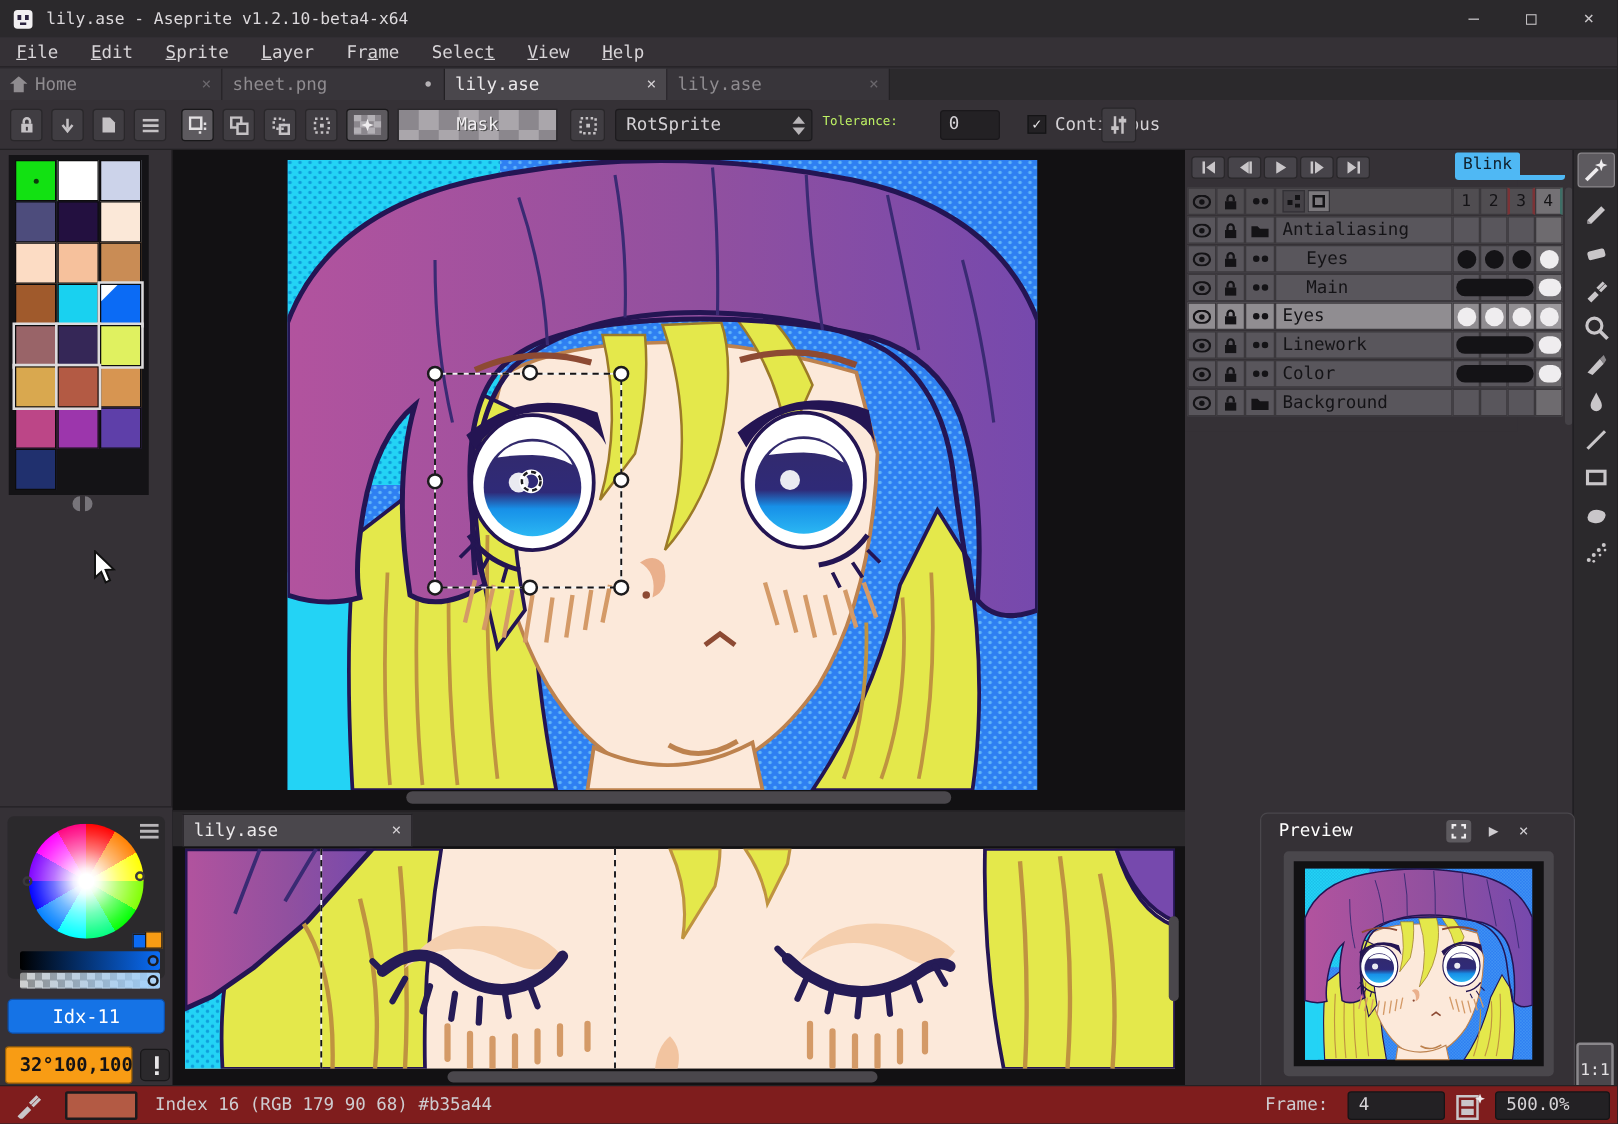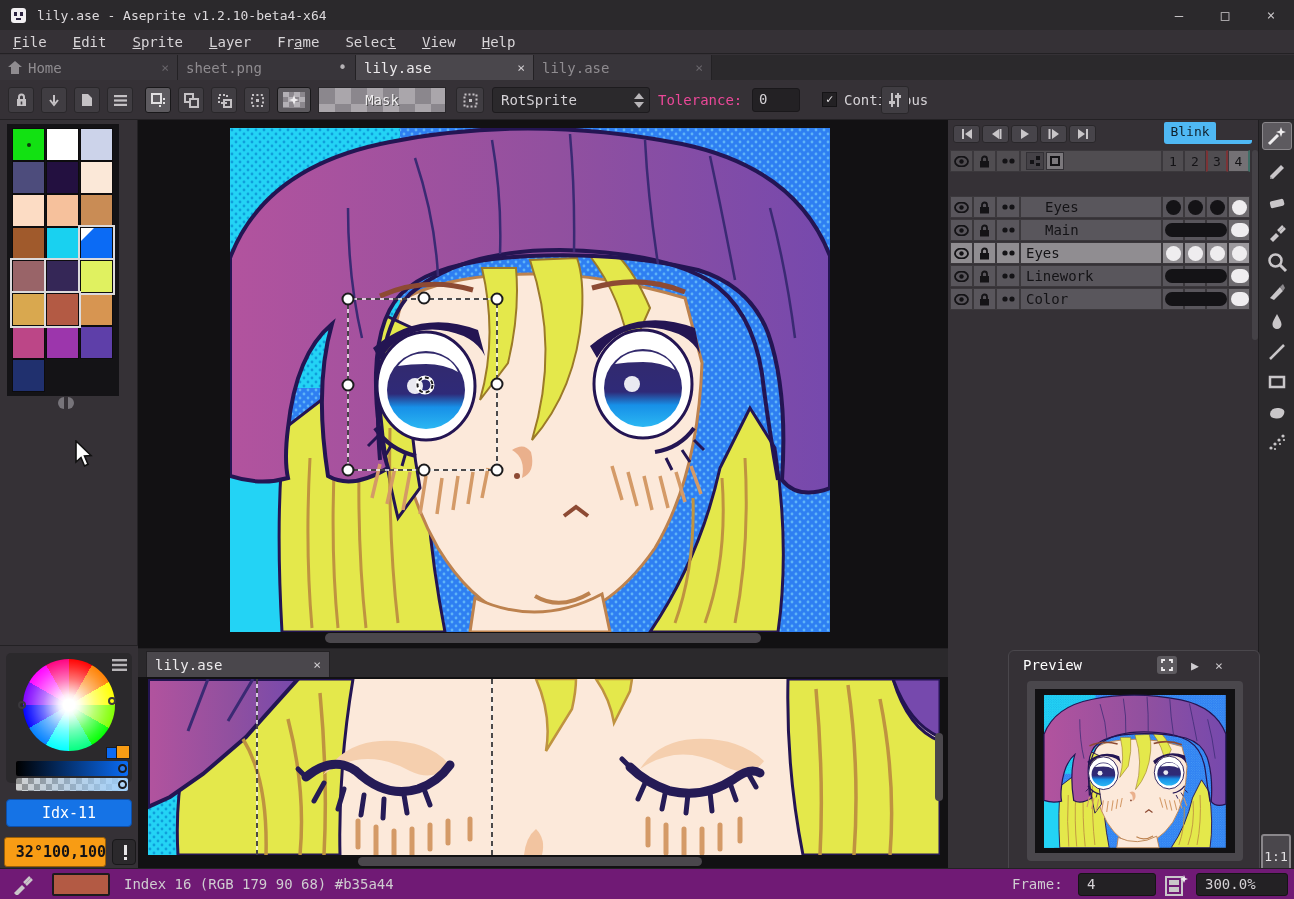--- a/index.html
+++ b/index.html
@@ -29,21 +29,21 @@
 
   
   #contextbar{left:0;top:80px;width:1294px;height:40px;background:#353136;border-bottom:1px solid #232124;}
   .cbtn{position:absolute;top:7px;width:26px;height:26px;background:#403d42;border:1px solid #29272a;border-radius:3px;display:flex;align-items:center;justify-content:center;}
   .cbtn.pressed{background:#5d5a5f;border-color:#19181a;}
   #mask-field{left:318px;top:7px;width:128px;height:26px;background:repeating-conic-gradient(#aaa6ab 0 25%,#8b878d 0 50%) 0 0/32px 32px;display:flex;align-items:center;justify-content:center;color:#f1eff1;font-size:14px;text-shadow:1px 1px 0 #4a4a4a;border:1px solid #29272a;}
   #rotsprite{left:492px;top:7px;width:158px;height:26px;background:#2b292c;border:1px solid #1d1b1e;border-radius:3px;display:flex;align-items:center;color:#d5d2d6;font-size:14px;padding-left:8px;}
   #rotsprite .spin{margin-left:auto;width:20px;height:24px;display:flex;flex-direction:column;align-items:center;justify-content:center;gap:3px;}
   .tri-up{width:0;height:0;border-left:5px solid transparent;border-right:5px solid transparent;border-bottom:6px solid #b8b5b8;}
   .tri-dn{width:0;height:0;border-left:5px solid transparent;border-right:5px solid transparent;border-top:6px solid #b8b5b8;}
-  #tolerance-label{left:658px;top:12px;font-size:14px;color:#ec4899;}
+  #tolerance-label{left:658px;top:12px;font-size:10px;color:#bef264;}
   #tolerance-field{left:752px;top:8px;width:48px;height:24px;background:#232124;border:1px solid #1a181b;border-radius:3px;color:#d5d2d6;font-size:14px;padding:2px 6px;}
   #contig-box{left:822px;top:12px;width:15px;height:15px;background:#232124;border:1px solid #151416;color:#e8e6e8;font-size:12px;line-height:13px;text-align:center;}
   #contig-label{left:844px;top:12px;font-size:14px;color:#d5d2d6;}
 
   
   #palette-panel{left:0;top:120px;width:138px;height:525px;background:#353136;border-right:1px solid #232124;}
   #palette-bg{position:absolute;left:7px;top:4px;width:112px;height:272px;background:#141316;}
   .sw{position:absolute;width:33px;height:33px;border:1px solid #0d0c0e;}
   .sw.range{outline:2px solid #dcdadc;outline-offset:0;z-index:2;}
   .sw .fgmark{position:absolute;left:0;top:0;width:0;height:0;border-top:13px solid #fff;border-right:13px solid transparent;}
@@ -112,21 +112,21 @@
 
   
   #preview{left:1008px;top:650px;width:252px;height:228px;background:#353136;border:1px solid #4a474c;border-radius:6px;}
   #pv-title{position:absolute;left:14px;top:6px;font-size:14px;color:#ffffff;}
   .pv-ic{position:absolute;top:5px;width:20px;height:18px;display:flex;align-items:center;justify-content:center;color:#cfccd0;font-size:13px;}
   #pv-fit{left:148px;background:#5d5a5f;border-radius:3px;}
   #pv-play{left:176px;} #pv-close{left:200px;}
   #pv-bezel{position:absolute;left:18px;top:30px;width:216px;height:180px;background:#4a474c;border-radius:4px;}
   #pv-black{position:absolute;left:8px;top:8px;width:200px;height:164px;background:#121113;}
   
-  #statusbar{left:0;top:868px;width:1294px;height:31px;background:#701a75;border-top:1px solid #232124;}
+  #statusbar{left:0;top:868px;width:1294px;height:31px;background:#7f1d1d;border-top:1px solid #232124;}
   #status-swatch{position:absolute;left:52px;top:4px;width:58px;height:23px;border:2px solid #1c1a1d;border-radius:2px;}
   #status-text{position:absolute;left:124px;top:7px;font-size:14px;color:#cfccd0;}
   #frame-label{position:absolute;left:1012px;top:7px;font-size:14px;color:#cfccd0;}
   #frame-field{position:absolute;left:1078px;top:4px;width:78px;height:23px;background:#232124;border:1px solid #151416;border-radius:3px;color:#d5d2d6;font-size:14px;padding:2px 8px;}
   #zoom-field{position:absolute;left:1196px;top:4px;width:92px;height:23px;background:#232124;border:1px solid #151416;border-radius:3px;color:#d5d2d6;font-size:14px;padding:2px 8px;}
 
   #cursor{left:70px;top:438px;z-index:50;pointer-events:none;}
 </style>
 </head>
 <body>
@@ -552,20 +552,44 @@
               <rect x="2" y="2" width="8" height="8" fill="none" stroke="#141316" stroke-width="2"></rect>
             </svg>
           </span>
       </span>
       <span class="tl-cell c-f c-f1">1</span>
       <span class="tl-cell c-f c-f2">2</span>
       <span class="tl-cell c-f c-f3">3</span>
       <span class="tl-cell c-f c-f4">4</span>
     </div>
 
+    <div class="tl-row" style="top:53px">
+      <span class="tl-cell c-eye">
+          <svg width="15" height="11" viewBox="0 0 15 11">
+            <ellipse cx="7.5" cy="5.5" rx="6.5" ry="5" fill="none" stroke="#141316" stroke-width="1.8"></ellipse>
+            <circle cx="7.5" cy="5.5" r="2.2" fill="#141316"></circle>
+          </svg>
+        </span>
+      <span class="tl-cell c-lock">
+          <svg width="11" height="13" viewBox="0 0 11 13">
+            <rect x="1" y="6" width="9" height="6.5" fill="#141316"></rect>
+            <path d="M3 6 V4 a2.5 2.5 0 0 1 5 0 V6" fill="none" stroke="#141316" stroke-width="1.8"></path>
+          </svg>
+        </span>
+      <span class="tl-cell c-dots">
+          <svg width="14" height="11" viewBox="0 0 14 11">
+            <path d="M0 2 H5 L7 4 H14 V11 H0 Z" fill="#141316"></path>
+          </svg>
+        </span>
+      <span class="tl-cell c-name">Antialiasing</span>
+      <span class="tl-cell c-f c-f1"></span>
+        <span class="tl-cell c-f c-f2"></span>
+        <span class="tl-cell c-f c-f3"></span>
+        <span class="tl-cell c-f c-f4"></span>
+    </div>
 
     <div class="tl-row" style="top:76px">
       <span class="tl-cell c-eye">
           <svg width="15" height="11" viewBox="0 0 15 11">
             <ellipse cx="7.5" cy="5.5" rx="6.5" ry="5" fill="none" stroke="#141316" stroke-width="1.8"></ellipse>
             <circle cx="7.5" cy="5.5" r="2.2" fill="#141316"></circle>
           </svg>
         </span>
       <span class="tl-cell c-lock">
           <svg width="11" height="13" viewBox="0 0 11 13">
@@ -705,20 +729,44 @@
         </span>
       <span class="tl-cell c-name">Color</span>
       <span class="tl-cell c-f c-f1"></span>
         <span class="tl-cell c-f c-f2"></span>
         <span class="tl-cell c-f c-f3"></span>
         <span class="tl-cell c-f c-f4"></span>
       <span class="cel-bar" style="left:215px;width:62px"></span>
       <span class="cel-bar lite" style="left:281px;width:18px"></span>
     </div>
 
+    <div class="tl-row" style="top:191px">
+      <span class="tl-cell c-eye">
+          <svg width="15" height="11" viewBox="0 0 15 11">
+            <ellipse cx="7.5" cy="5.5" rx="6.5" ry="5" fill="none" stroke="#141316" stroke-width="1.8"></ellipse>
+            <circle cx="7.5" cy="5.5" r="2.2" fill="#141316"></circle>
+          </svg>
+        </span>
+      <span class="tl-cell c-lock">
+          <svg width="11" height="13" viewBox="0 0 11 13">
+            <rect x="1" y="6" width="9" height="6.5" fill="#141316"></rect>
+            <path d="M3 6 V4 a2.5 2.5 0 0 1 5 0 V6" fill="none" stroke="#141316" stroke-width="1.8"></path>
+          </svg>
+        </span>
+      <span class="tl-cell c-dots">
+          <svg width="14" height="11" viewBox="0 0 14 11">
+            <path d="M0 2 H5 L7 4 H14 V11 H0 Z" fill="#141316"></path>
+          </svg>
+        </span>
+      <span class="tl-cell c-name">Background</span>
+      <span class="tl-cell c-f c-f1"></span>
+        <span class="tl-cell c-f c-f2"></span>
+        <span class="tl-cell c-f c-f3"></span>
+        <span class="tl-cell c-f c-f4"></span>
+    </div>
     <div class="tl-scrollstrip"></div>
   </div>
 
   <div class="abs" id="toolcol">
     <div class="tool active" style="top:2px">
         <svg width="22" height="22" viewBox="0 0 22 22">
           <path d="M3 19 L12 10" stroke="#efedef" stroke-width="3"></path>
           <path d="M15 2 L16.3 5.7 L20 7 L16.3 8.3 L15 12 L13.7 8.3 L10 7 L13.7 5.7 Z" fill="#efedef"></path>
         </svg>
       </div>
@@ -815,16 +863,16 @@
     <div id="status-swatch" style="background-color: rgb(179, 90, 68);"></div>
     <span id="status-text">Index 16 (RGB 179 90 68) #b35a44</span>
     <span id="frame-label">Frame:</span>
     <div id="frame-field">4</div>
     <svg class="abs" style="left:1164px;top:4px" width="26" height="24" viewBox="0 0 26 24">
       <rect x="2" y="4" width="16" height="18" fill="none" stroke="#c9c6c9" stroke-width="2"></rect>
       <rect x="5" y="7" width="10" height="5" fill="#c9c6c9"></rect>
         <rect x="5" y="14" width="10" height="5" fill="#c9c6c9"></rect>
       <path d="M20 2 L21.2 5 L24 6 L21.2 7 L20 10 L18.8 7 L16 6 L18.8 5 Z" fill="#efedef"></path>
     </svg>
-    <div id="zoom-field">300.0%</div>
+    <div id="zoom-field">500.0%</div>
   </div>
 
 </div>
 
 </body></html>

